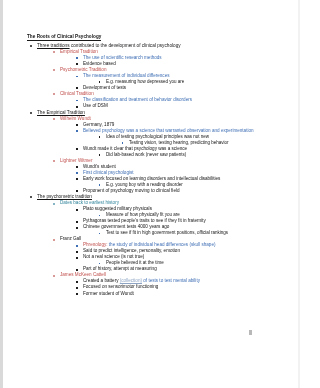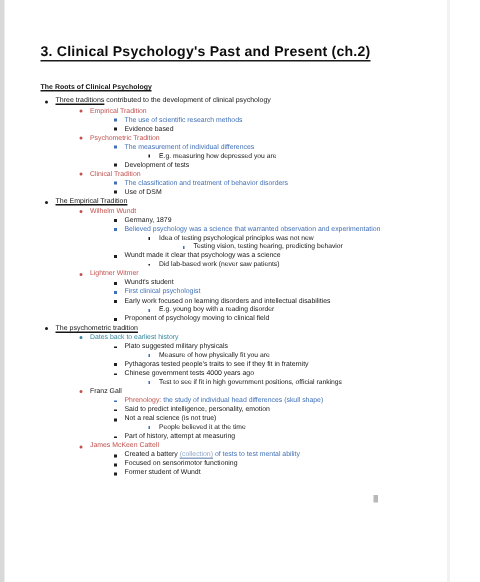--- a/index.html
+++ b/index.html
@@ -171,21 +171,20 @@
 </head>
 <body>
 
 <div class="page">
   <div class="page-edge-left"></div>
   <div class="page-edge-right"></div>
   <div class="corner-artifact"></div>
 
   <div class="content">
 
-    <h1 class="doc-title">3. Clinical Psychology's Past and Present (ch.2)</h1>
 
     <div>
       <h2 class="sub-head">The Roots of Clinical Psychology</h2>
     </div>
 
     <ul class="lvl1">
 
       <li>
         <span class="marker"></span>
         <span class="t-black"><span class="u-inline">Three traditions</span> <span>contributed to the development of clinical psychology</span></span>

